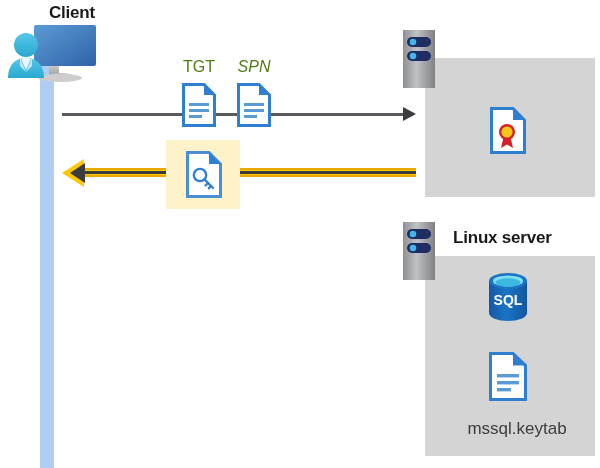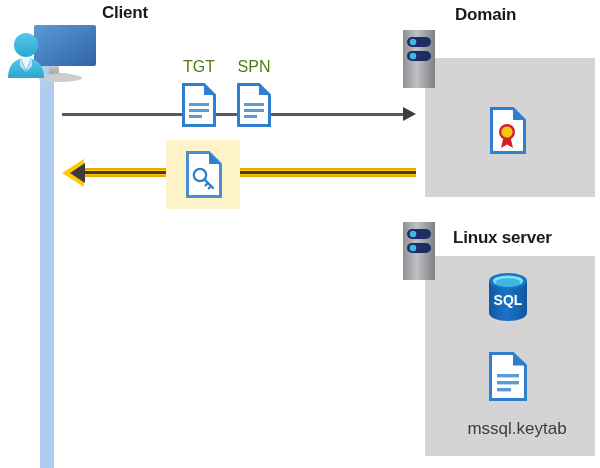--- a/index.html
+++ b/index.html
@@ -21,23 +21,23 @@
 
   
   .title {
     font-weight: bold;
     color: #1a1a1a;
     font-size: 17px;
     line-height: 21px;
     letter-spacing: -0.2px;
   }
   #client-title {
-    left: 28px; top: 2px;
+    left: 12px; top: 2px;
     width: 120px;
-    text-align: right;
+    text-align: center;
   }
   #dc-title {
     left: 455px; top: 4px;
     width: 140px;
     text-align: left;
   }
   #linux-title {
     left: 453px; top: 227px;
     width: 150px;
     text-align: left;
@@ -113,21 +113,21 @@
   }
 
   
   .doc-label {
     font-size: 16px;
     color: #4d7c0f;
     text-align: center;
     width: 50px;
   }
   #tgt-label { left: 174px; top: 58px; }
-  #spn-label { left: 229px; top: 58px; }
+  #spn-label { left: 229px; top: 58px; font-style: italic; }
 
   #keytab-label {
     left: 425px; top: 419px;
     width: 184px;
     text-align: center;
     font-size: 17px;
     color: #3d3d3d;
   }
 
   
@@ -220,21 +220,20 @@
       <g stroke="#2f7fd1" stroke-width="2.3" fill="none" stroke-linecap="round">
         <circle cx="14" cy="24" r="6.2"></circle>
         <path d="M18.4 28.4 L27 37"></path>
         <path d="M22 32 L19.5 34.5"></path>
         <path d="M25 35 L22.8 37.3"></path>
       </g>
     </svg>
   </div>
 
   <div class="abs title" id="dc-title">
-    <div>Domain</div>
   </div>
 
   <div class="abs panel" id="dc-panel"></div>
 
   <div class="abs server-icon" id="dc-server">
     <svg width="32" height="58" viewBox="0 0 32 58" xmlns="http://www.w3.org/2000/svg">
       <defs>
         <linearGradient id="srvGrad1" x1="0" y1="0" x2="1" y2="0">
           <stop offset="0%" stop-color="#8d8f93"></stop>
           <stop offset="42%" stop-color="#bfc1c4"></stop>

